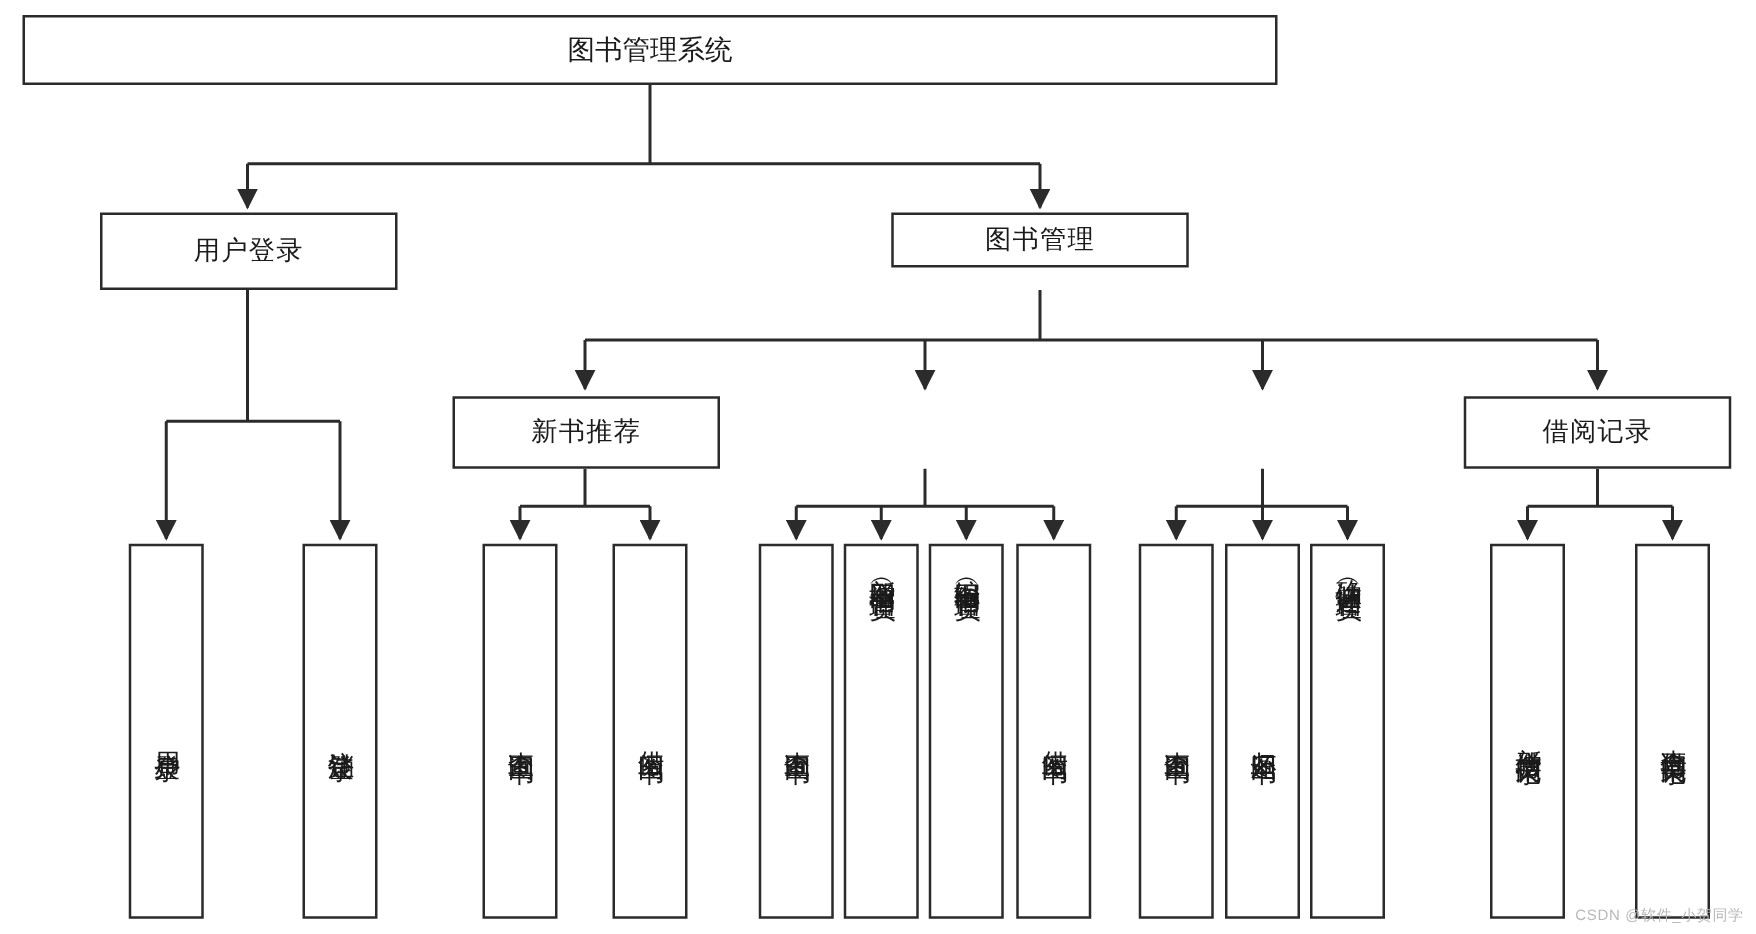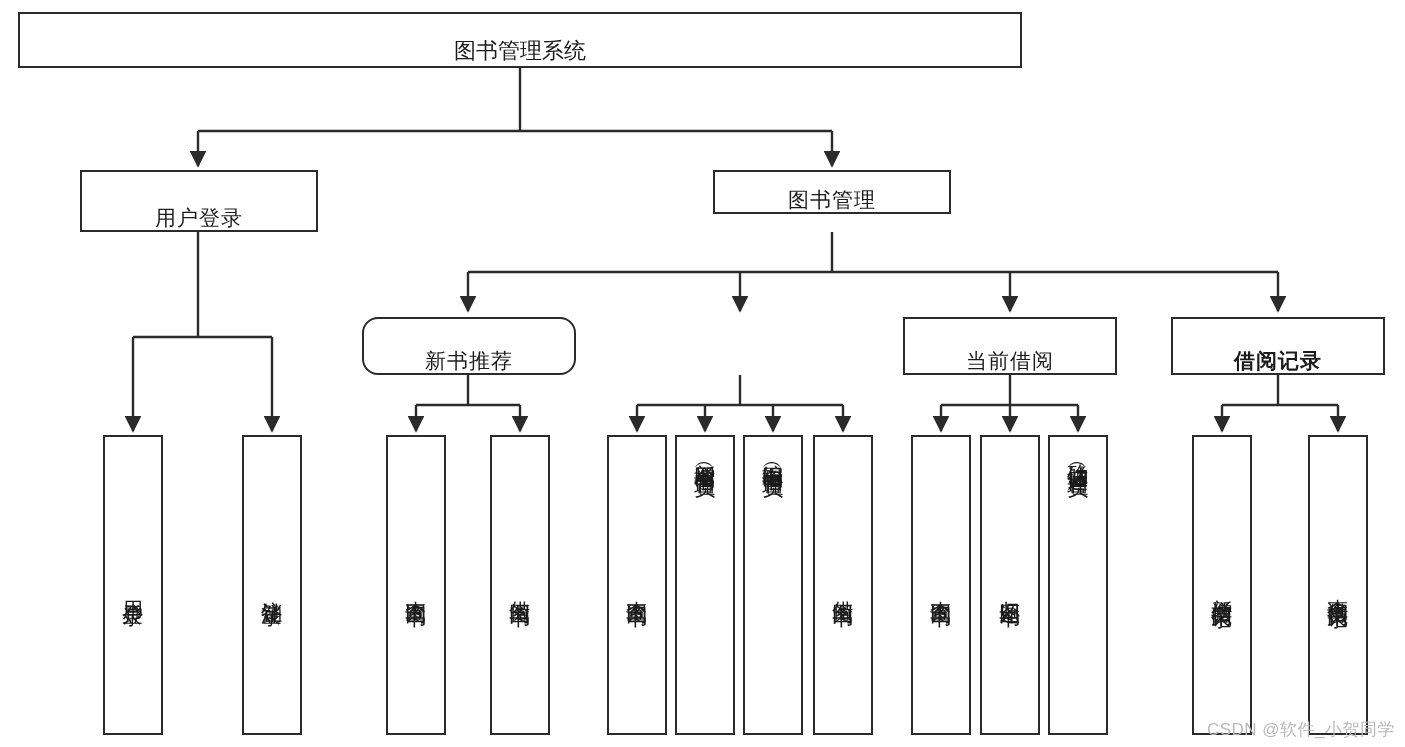--- a/index.html
+++ b/index.html
@@ -24,21 +24,21 @@
     width: 1405px;
     height: 747px;
     pointer-events: none;
   }
   .node {
     position: absolute;
     box-sizing: border-box;
     border: 2px solid #2b2b2b;
     background: #ffffff;
     display: flex;
-    align-items: flex-end;
+    align-items: center;
     justify-content: center;
     color: #1b1b1b;
   }
   .node.h {
     font-size: 21px;
     letter-spacing: 1px;
     line-height: 1.2;
   }
   .node.root {
     font-size: 22px;
@@ -64,21 +64,21 @@
     justify-content: center;
   }
   .vwrap.top {
     align-items: flex-start;
     padding-top: 4px;
   }
   .watermark {
     position: absolute;
     right: 10px;
     bottom: 6px;
-    font-size: 17px;
+    font-size: 12px;
     color: #b9b9b9;
     letter-spacing: 0.5px;
     white-space: nowrap;
   }
 </style>
 </head>
 <body>
 
 <div id="canvas">
 
@@ -140,30 +140,27 @@
   </div>
 
   <div class="node h" style="left:80px; top:170px; width:238px; height:62px;">
     <span>用户登录</span>
   </div>
 
   <div class="node h" style="left:713px; top:170px; width:238px; height:44px;">
     <span>图书管理</span>
   </div>
 
-  <div class="node h" style="left:362px; top:317px; width:214px; height:58px;border-radius:16px;">
+  <div class="node h" style="left:362px; top:317px; width:214px; height:58px;">
     <span>新书推荐</span>
   </div>
 
 
-  <div class="node h" style="left:903px; top:317px; width:214px; height:58px;">
-    <span>当前借阅</span>
-  </div>
-
-  <div class="node h" style="left:1171px; top:317px; width:214px; height:58px;font-weight:bold;">
+
+  <div class="node h" style="left:1171px; top:317px; width:214px; height:58px;">
     <span>借阅记录</span>
   </div>
 
   <div class="node v" style="left:103px; top:435px; width:60px; height:300px;">
     <div class="vwrap">
       <span class="vtext">用户登录</span>
     </div>
   </div>
 
   <div class="node v" style="left:242px; top:435px; width:60px; height:300px;">

